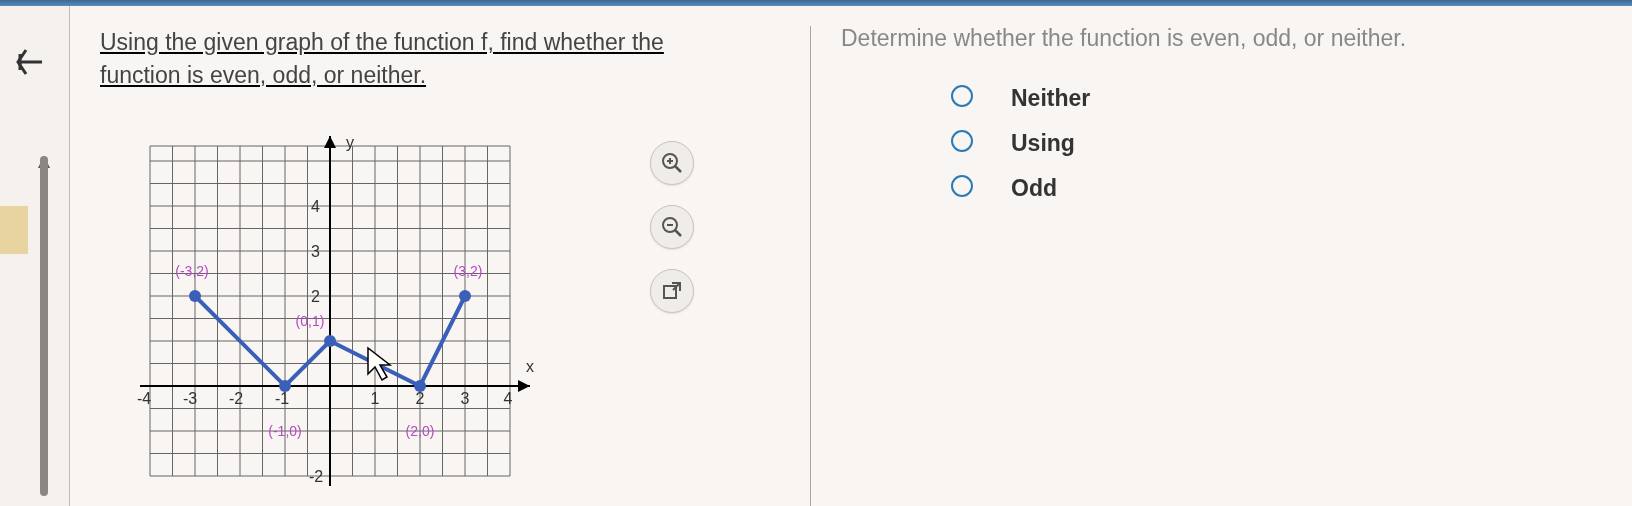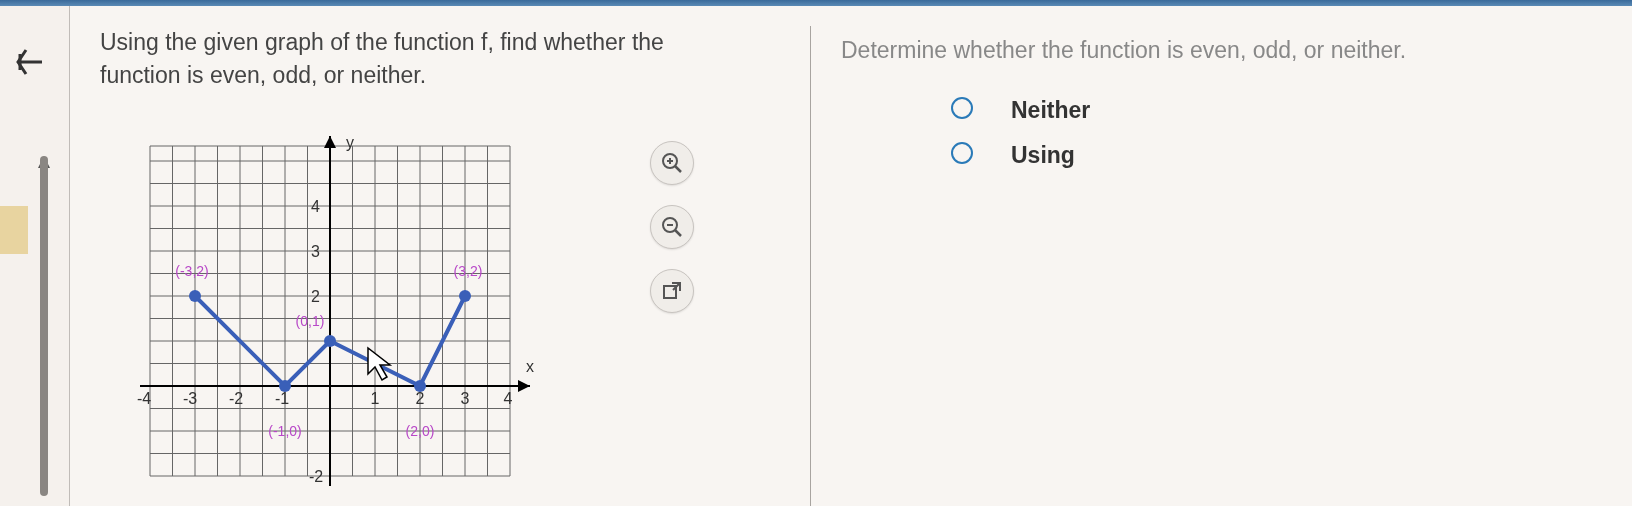--- a/index.html
+++ b/index.html
@@ -59,29 +59,30 @@
       position: absolute;
       left: 70px; top: 6px;
       right: 0; bottom: 0;
       background: #f8f5f2;
       display: flex;
     }
     .left-pane {
       flex: 0 0 740px;
       padding: 20px 30px;
       position: relative;
+      text-decoration: underline;
     }
     .divider {
       flex: 0 0 1px;
       background: #a8a4a0;
       margin-top: 20px;
     }
     .right-pane {
       flex: 1;
-      padding: 28px 30px;
+      padding: 16px 30px;
     }
     .question-text {
       font-size: 23px;
       color: #444;
       line-height: 1.45;
       margin-bottom: 20px;
       max-width: 580px;
     }
     .prompt-text {
       font-size: 23px;
@@ -272,15 +273,19 @@
     <div class="prompt-text">Determine whether the function is even, odd, or neither.</div>
     <div class="options">
       <div class="option-row">
         <div class="radio"></div>
         <div class="option-label">Neither</div>
       </div>
       <div class="option-row">
         <div class="radio"></div>
         <div class="option-label">Using</div>
       </div>
+      <div class="option-row">
+        <div class="radio"></div>
+        <div class="option-label">Odd</div>
+      </div>
     </div>
   </div>
 </div>
 
 </body></html>

